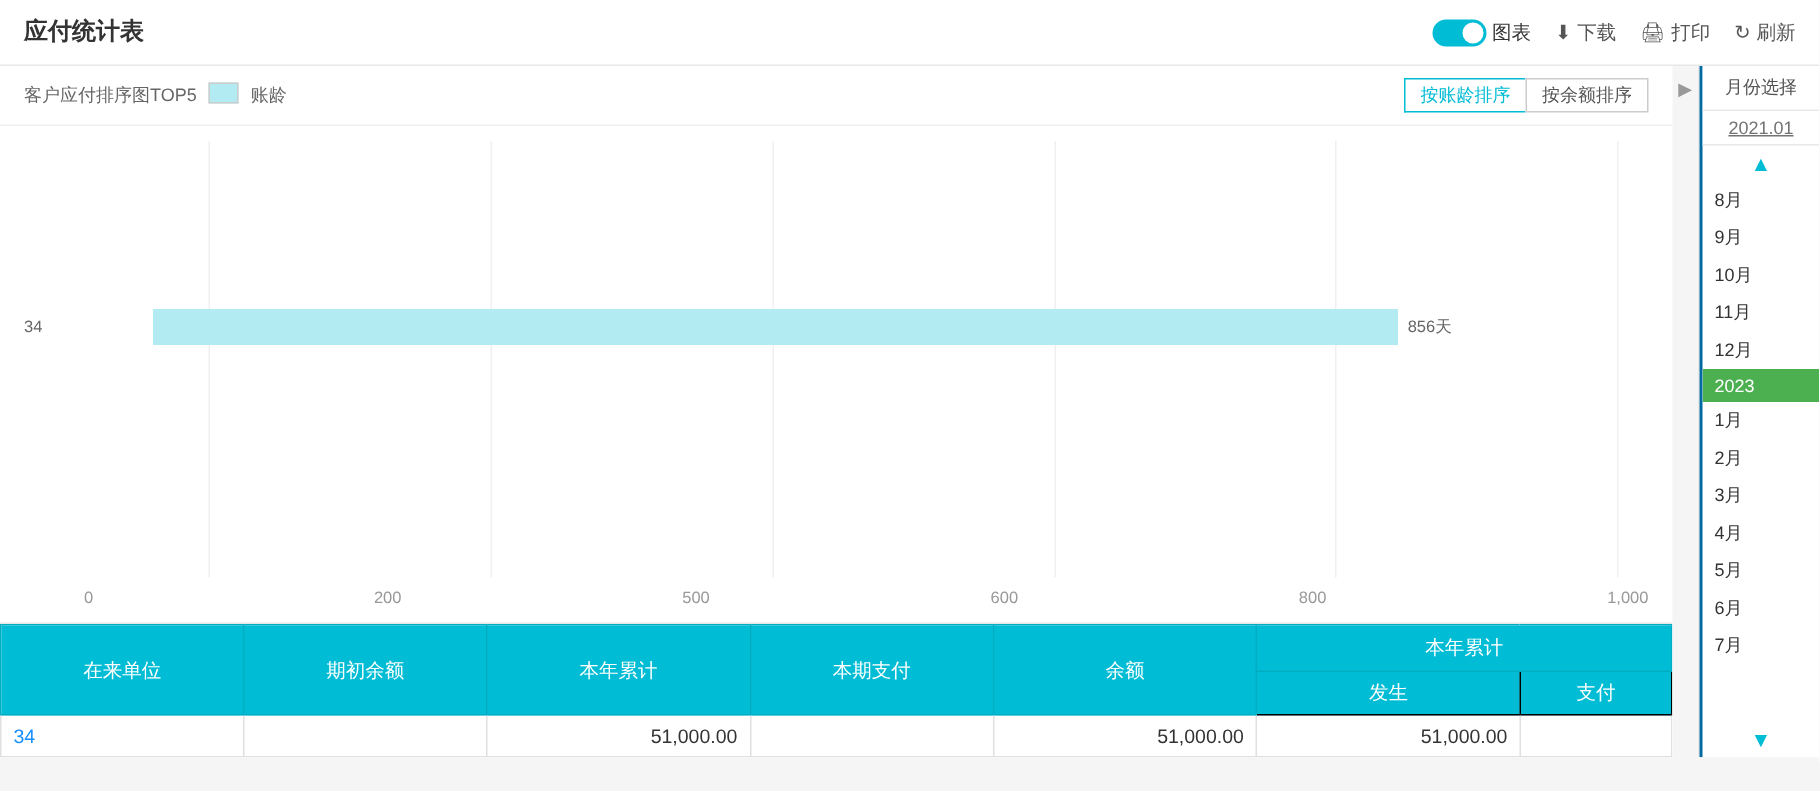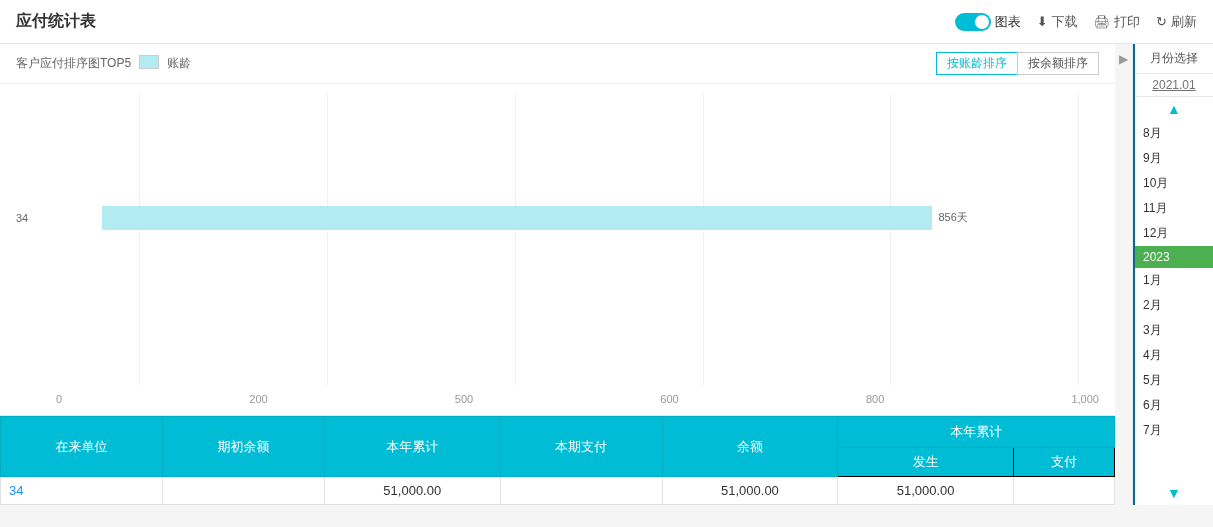--- a/index.html
+++ b/index.html
@@ -42,21 +42,21 @@
     .x-axis { position: absolute; bottom: 0; left: 40px; right: 0; display: flex; justify-content: space-between; font-size: 11px; color: #999; }
     .grid-lines { position: absolute; bottom: 20px; left: 40px; right: 0; top: 0; }
     .grid-line { position: absolute; top: 0; bottom: 0; width: 1px; background: #f0f0f0; }
 
     
     .table-section { border-top: 1px solid #e8e8e8; }
     .table-wrapper { overflow-x: auto; }
     table { width: 100%; border-collapse: collapse; font-size: 13px; }
     .thead-top th { background: #00bcd4; color: #fff; text-align: center; padding: 6px 8px; border: 1px solid #00aec4; font-weight: normal; }
     .thead-sub th { background: #00bcd4; color: #fff; text-align: center; padding: 5px 8px; border: 1px solid #000000; font-weight: normal; }
-    tbody tr td { padding: 6px 8px; border: 1px solid #e0e0e0; text-align: center; background: #fff; }
+    tbody tr td { padding: 6px 8px; border: 1px solid #e0e0e0; text-align: right; background: #fff; }
     tbody tr td:first-child { text-align: left; }
     tbody tr td a { color: #1890ff; text-decoration: none; }
 
     
     .sidebar { width: 80px; background: #fff; border-left: 2px solid #0369a1; display: flex; flex-direction: column; overflow: hidden; }
     .sidebar-header { background: #fff; padding: 6px 4px; text-align: center; font-size: 12px; color: #555; border-bottom: 1px solid #e8e8e8; }
     .sidebar-year { background: #fff; padding: 4px; text-align: center; font-size: 12px; color: #737373; border-bottom: 1px solid #e8e8e8; text-decoration: underline; }
     .sidebar-nav-btn { text-align: center; padding: 4px; cursor: pointer; color: #00bcd4; font-size: 14px; }
     .sidebar-month-list { flex: 1; overflow-y: auto; }
     .sidebar-month-item { padding: 4px 8px; text-align: left; font-size: 12px; cursor: pointer; color: #333; }

